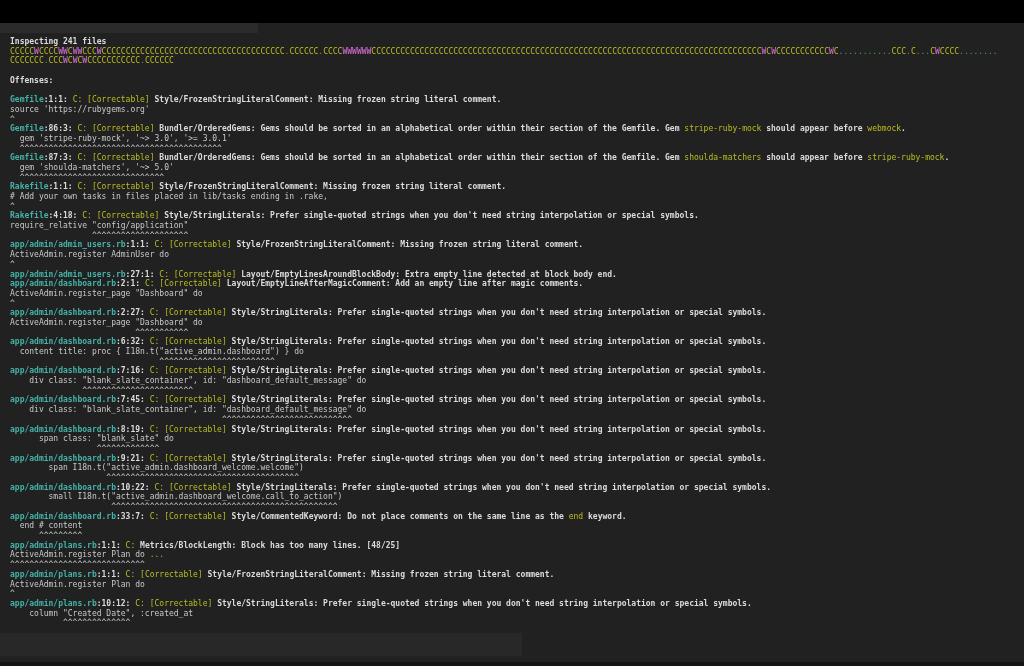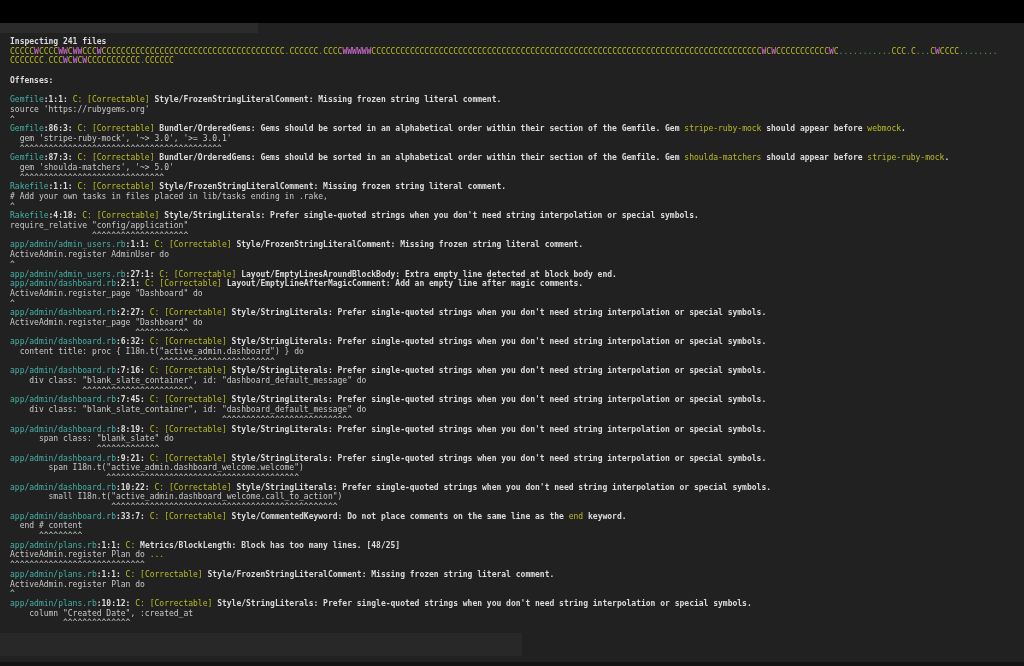--- a/index.html
+++ b/index.html
@@ -12,21 +12,21 @@
     background:#212121;overflow:hidden;
   }
   .tab-strip{
     position:absolute;left:0;top:0;width:258px;height:10px;background:#2b2b2b;
   }
   .output{
     position:absolute;left:10px;top:14px;width:1010px;
     font-size:8px;line-height:9.7px;white-space:pre;overflow:hidden;
   }
   .line{height:9.7px;overflow:hidden;}
-  .c-t{color:#45b2a8;font-weight:400;margin-top:43px;}   
+  .c-t{color:#45b2a8;font-weight:700;margin-top:43px;}   
   .c-b{color:#dcdcdc;font-weight:700;}   
   .c-f{color:#c9c9c9;}                   
   .c-y{color:#bcbd22;font-weight:400;}   
   .c-yn{color:#bcbd22;}                  
   .c-m{color:#bb63bb;font-weight:700;}   
   .c-g{color:#4aa34a;}                   
   .bottom-highlight{
     position:absolute;left:0;top:610px;width:522px;height:23px;background:#282828;
   }
   .bottom-edge{

